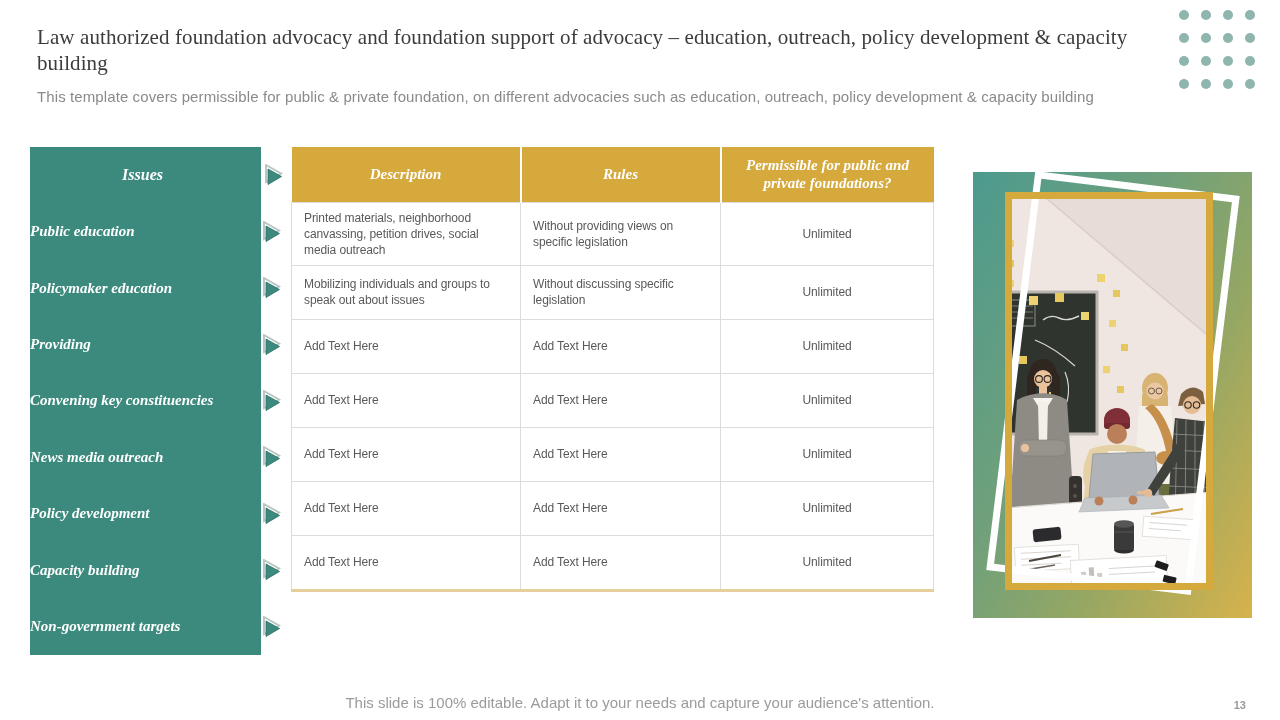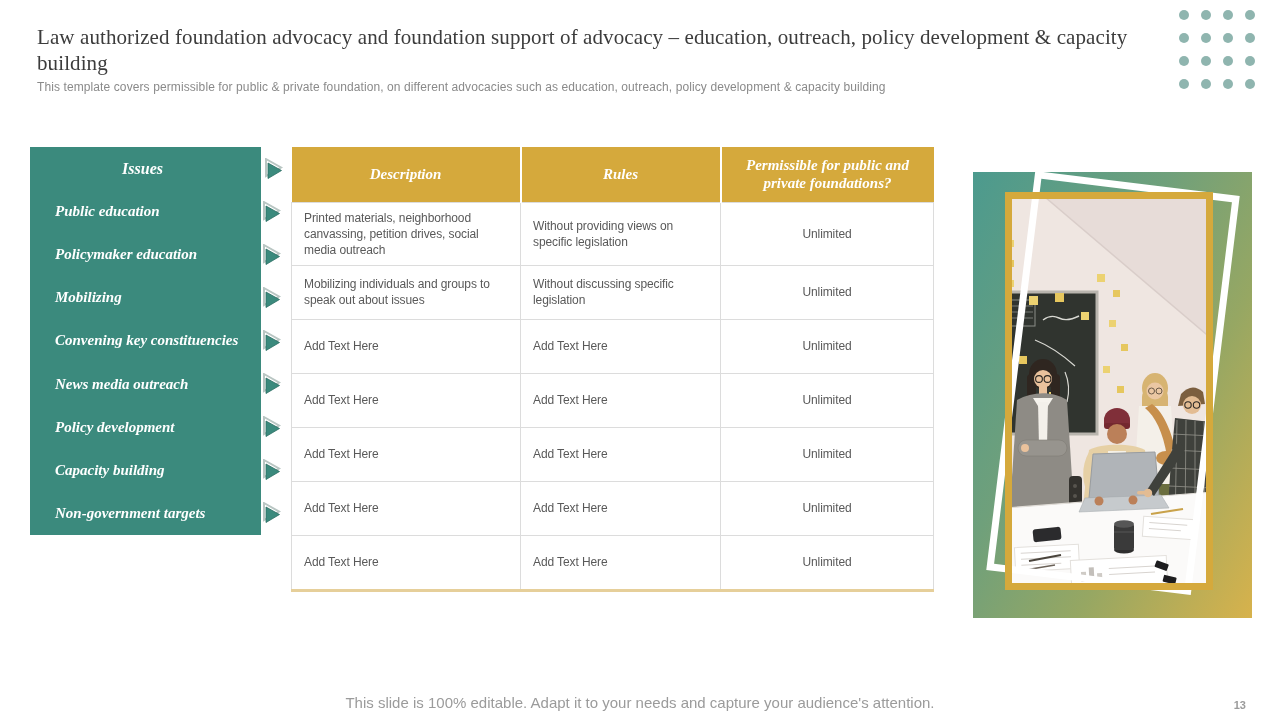--- a/index.html
+++ b/index.html
@@ -15,42 +15,42 @@
   }
 
   
   .slide-header { position: absolute; left: 37px; top: 24px; width: 1135px; }
   .slide-title {
     font-family: "Liberation Serif", serif;
     font-size: 21px; line-height: 26px; font-weight: 500;
     color: #3c3c3c; letter-spacing: 0.1px;
   }
   .slide-subtitle {
-    margin-top: 4px;
-    font-size: 12px; color: #8a8a8a; letter-spacing: 0.1px;
+    margin-top: 12px;
+    font-size: 15px; color: #8a8a8a; letter-spacing: 0.1px;
   }
 
   
   .dot-grid {
     position: absolute; top: 10px; right: 25px;
     display: grid; grid-template-columns: repeat(4, 10px); gap: 13px 12px;
   }
   .dot { width: 10px; height: 10px; border-radius: 50%; background: #8FB5AF; }
 
   
   .issues-panel {
     position: absolute; left: 30px; top: 147px;
-    width: 231px; height: 388px;
+    width: 231px; height: 508px;
     background: #3B8A7D;
     display: flex; flex-direction: column;
   }
   .issues-row {
     position: relative; flex: 1;
     display: flex; align-items: center;
-    padding-left: 25px; padding-right: 6px;
+    padding-left: 0; padding-right: 6px;
     color: #ffffff;
     font-family: "Liberation Serif", serif;
     font-style: italic; font-weight: bold;
     font-size: 15px;
   }
   .issues-row.hdr { justify-content: center; padding-left: 0; font-size: 16px; }
   .row-arrow {
     position: absolute; right: -21px; top: 50%;
     width: 20px; height: 22px; margin-top: -11px;
   }
@@ -182,21 +182,21 @@
     <div class="issues-row">
       <span>Policymaker education</span>
       <span class="row-arrow">
         <svg width="20" height="22" viewBox="0 0 20 22">
             <polygon points="2,1 17,9.5 2,18" fill="none" stroke="#b9c6c3" stroke-width="2"></polygon>
             <polygon points="4,5 17.5,12.5 4,20.5" fill="#3B8A7D" stroke="#2c6e63" stroke-width="0.8"></polygon>
           </svg>
       </span>
     </div>
     <div class="issues-row">
-      <span>Mobilizing</span>
+      <span>Providing</span>
       <span class="row-arrow">
         <svg width="20" height="22" viewBox="0 0 20 22">
             <polygon points="2,1 17,9.5 2,18" fill="none" stroke="#b9c6c3" stroke-width="2"></polygon>
             <polygon points="4,5 17.5,12.5 4,20.5" fill="#3B8A7D" stroke="#2c6e63" stroke-width="0.8"></polygon>
           </svg>
       </span>
     </div>
     <div class="issues-row">
       <span>Convening key constituencies</span>
       <span class="row-arrow">

